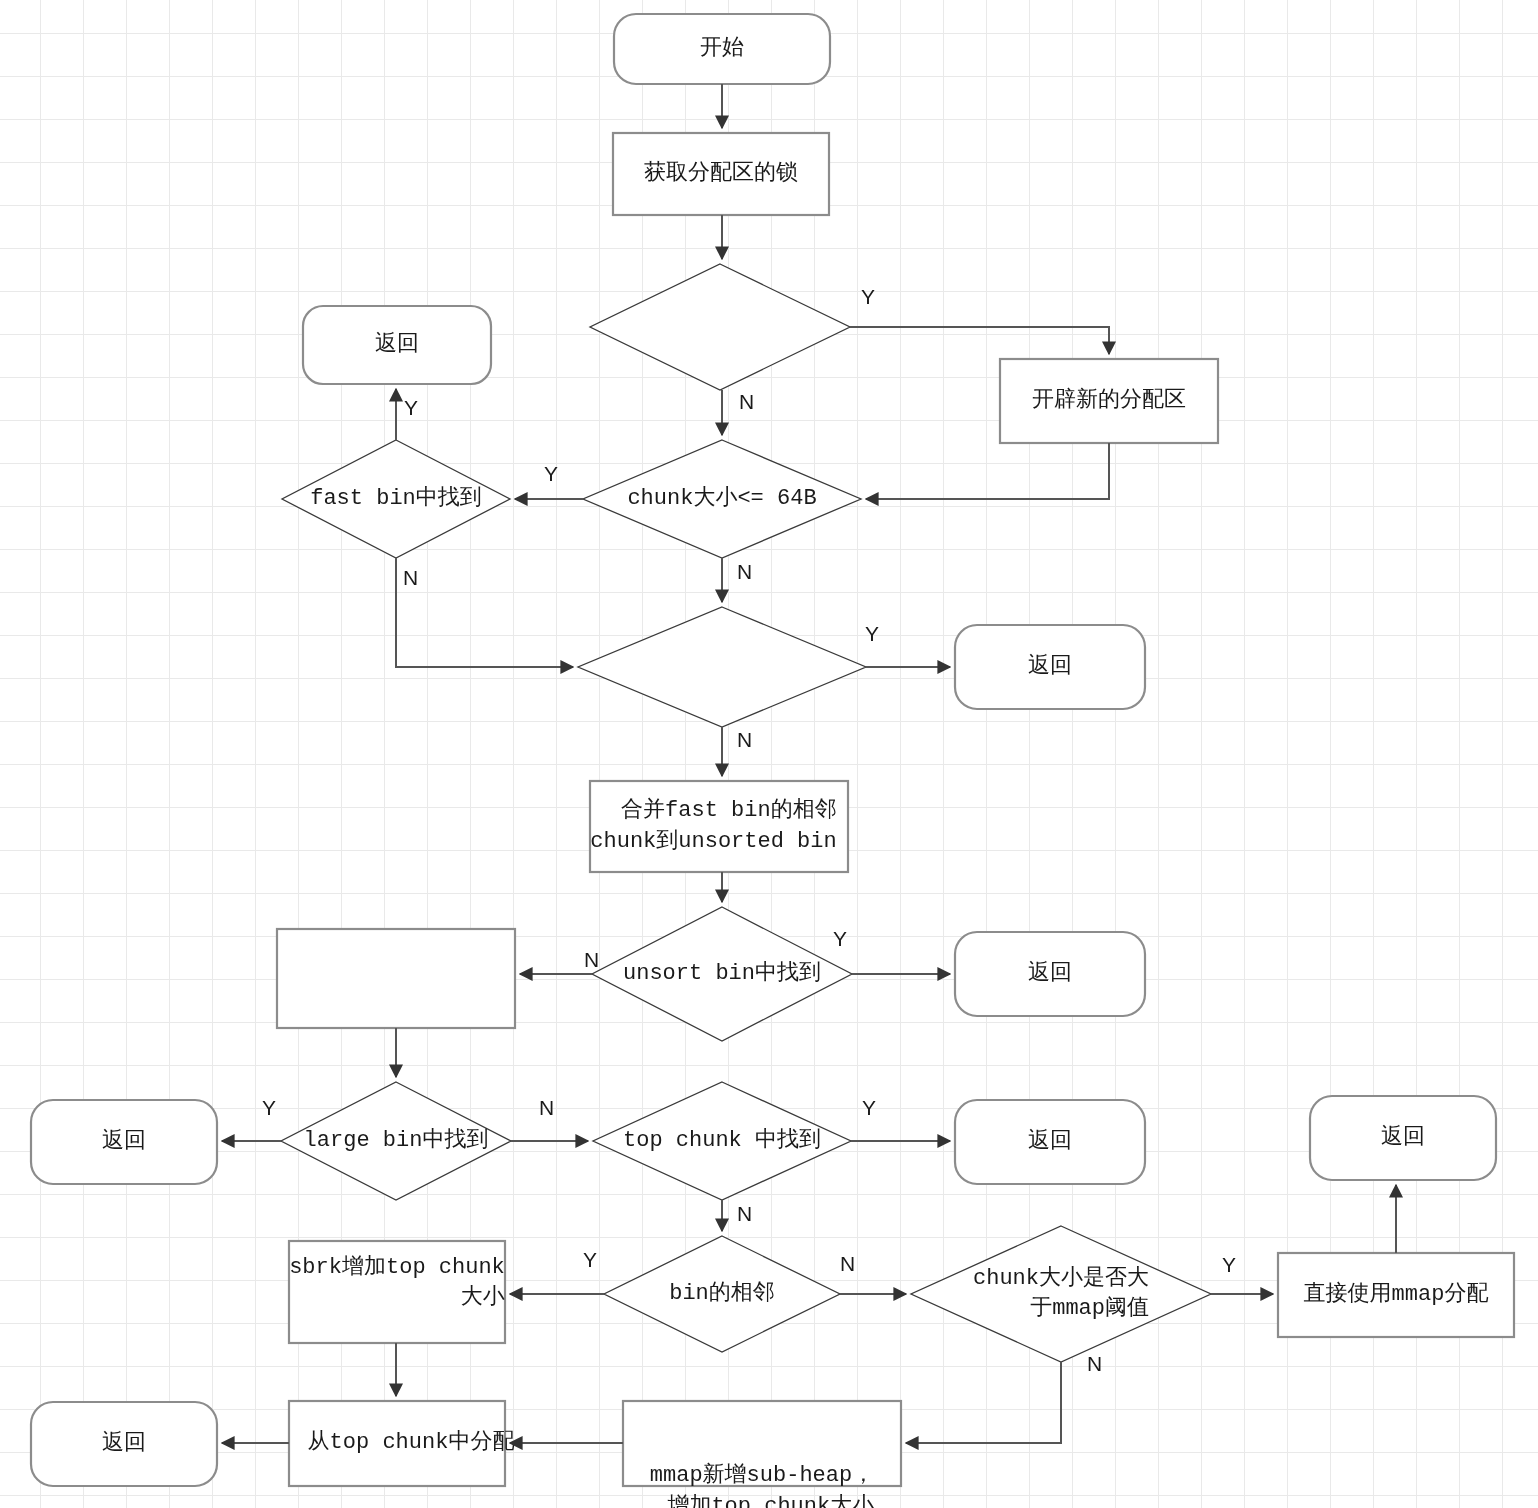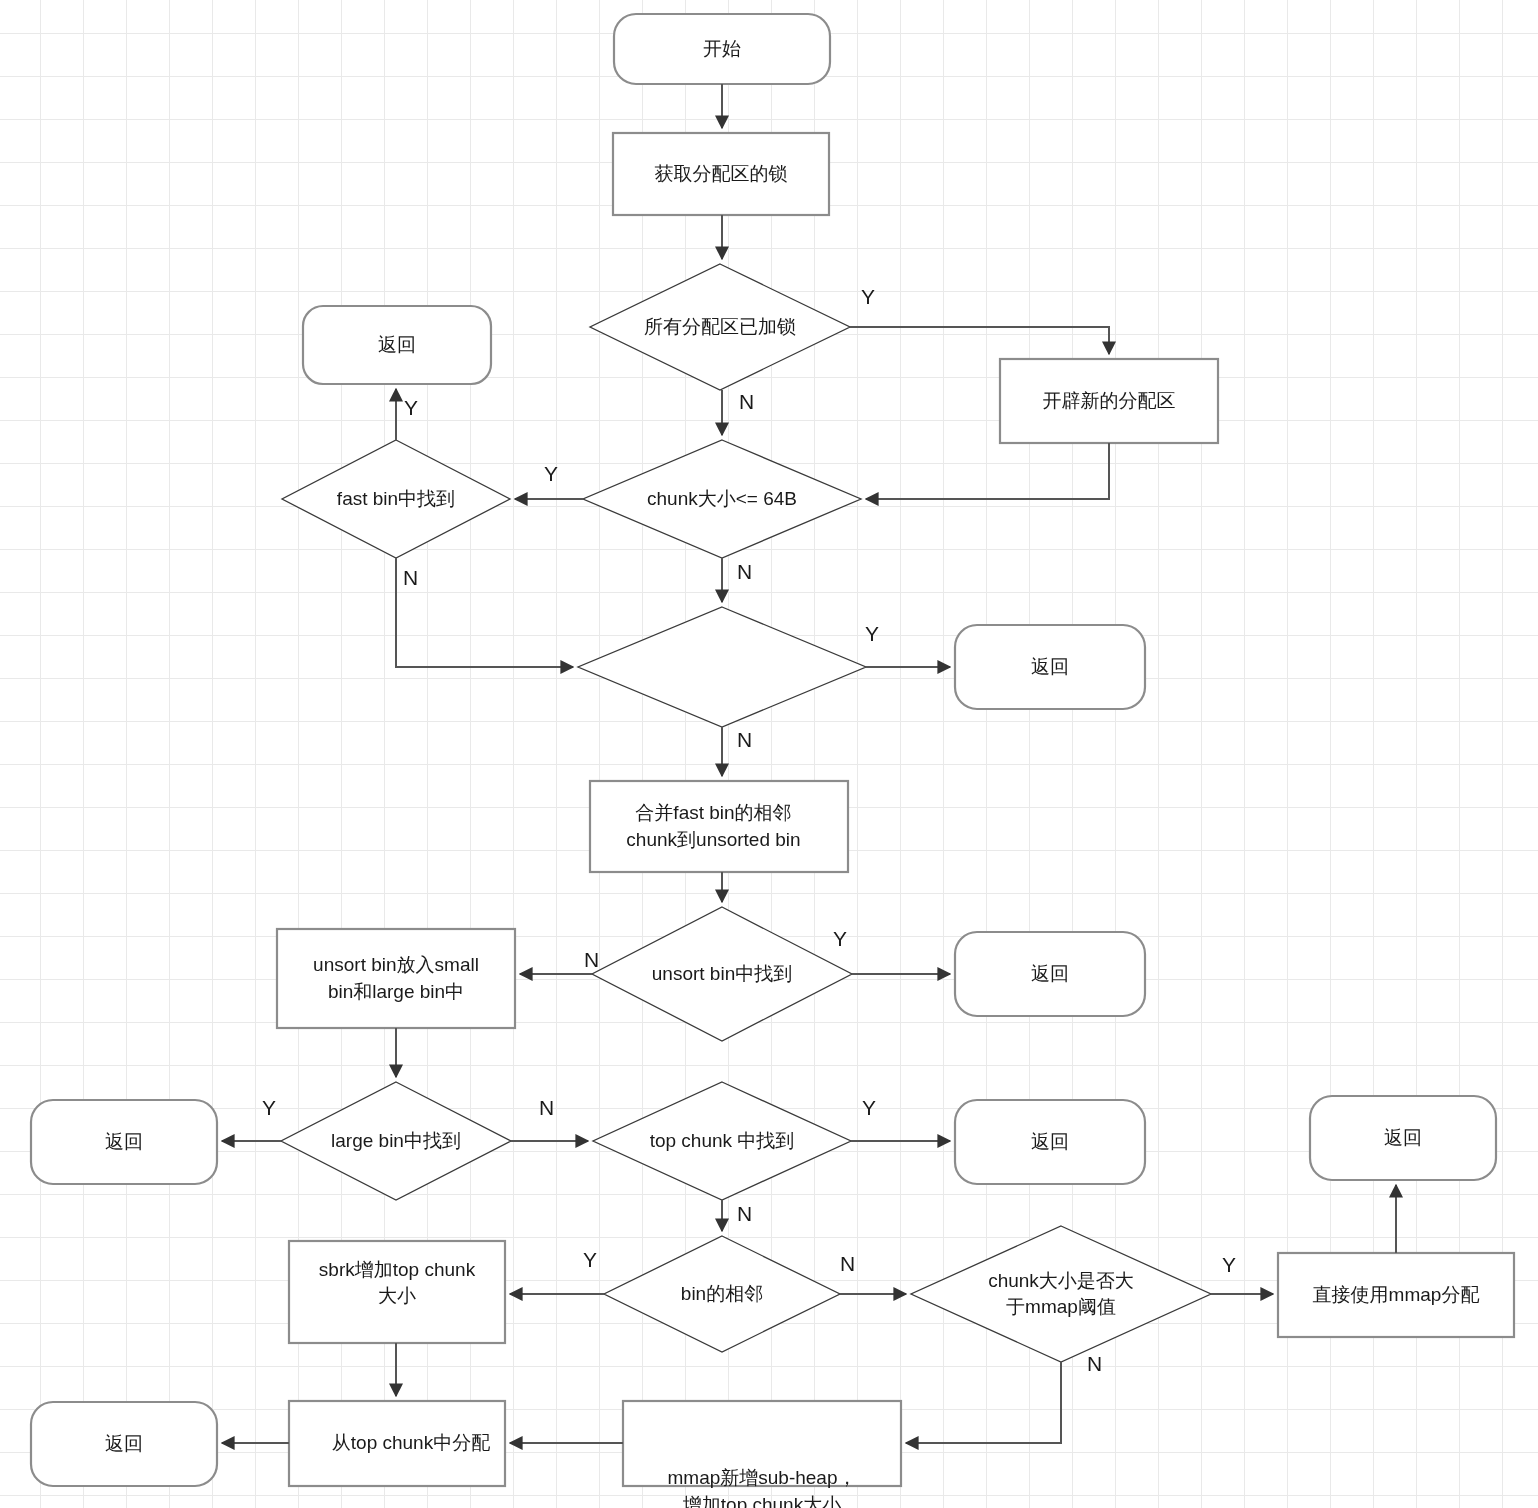--- a/index.html
+++ b/index.html
@@ -30,25 +30,25 @@
   }
   .shape-fill { fill: #ffffff; }
   .shape-stroke-thick { stroke: #8c8c8c; stroke-width: 2.2; }
   .shape-stroke-thin { stroke: #3a3a3a; stroke-width: 1.3; }
   .edge { stroke: #555555; stroke-width: 2.0; fill: none; }
   .node-label {
     position: absolute;
     display: flex;
     align-items: center;
     justify-content: center;
-    text-align: center;
+    text-align: right;
     color: #1a1a1a;
-    font-size: 19px;
+    font-size: 22px;
     line-height: 1.38;
-    font-family: Liberation Sans, sans-serif;
+    font-family: Liberation Mono, monospace;
     white-space: pre-line;
     pointer-events: none;
   }
   .edge-label {
     position: absolute;
     color: #1a1a1a;
     font-size: 21px;
     font-family: "Liberation Sans", sans-serif;
     pointer-events: none;
   }
@@ -165,32 +165,29 @@
 
     <path class="edge" d="M 396 1343 L 396 1396" marker-end="url(#arrow)"></path>
 
     <path class="edge" d="M 623 1443 L 510 1443" marker-end="url(#arrow)"></path>
 
     <path class="edge" d="M 289 1443 L 222 1443" marker-end="url(#arrow)"></path>
   </svg>
 
   <div class="node-label" style="left:614px; top:14px; width:216px; height:70px;">开始</div>
   <div class="node-label" style="left:613px; top:133px; width:216px; height:82px;">获取分配区的锁</div>
-  <div class="node-label" style="left:590px; top:297px; width:260px; height:60px;">所有分配区已加锁</div>
   <div class="node-label" style="left:303px; top:306px; width:188px; height:78px;">返回</div>
   <div class="node-label" style="left:1000px; top:359px; width:218px; height:84px;border-radius:22px;">开辟新的分配区</div>
   <div class="node-label" style="left:276px; top:474px; width:240px; height:50px;">fast bin中找到</div>
   <div class="node-label" style="left:592px; top:474px; width:260px; height:50px;">chunk大小&lt;= 64B</div>
   <div class="node-label" style="left:955px; top:625px; width:190px; height:84px;">返回</div>
   <div class="node-label" style="left:590px; top:781px; width:247px; height:91px;">合并fast bin的相邻
 chunk到unsorted bin</div>
   <div class="node-label" style="left:597px; top:949px; width:250px; height:50px;">unsort bin中找到</div>
   <div class="node-label" style="left:955px; top:932px; width:190px; height:84px;">返回</div>
-  <div class="node-label" style="left:277px; top:929px; width:238px; height:99px;">unsort bin放入small
-bin和large bin中</div>
   <div class="node-label" style="left:281px; top:1116px; width:230px; height:50px;">large bin中找到</div>
   <div class="node-label" style="left:31px; top:1100px; width:186px; height:84px;">返回</div>
   <div class="node-label" style="left:597px; top:1116px; width:250px; height:50px;">top chunk 中找到</div>
   <div class="node-label" style="left:955px; top:1100px; width:190px; height:84px;">返回</div>
   <div class="node-label" style="left:1310px; top:1096px; width:186px; height:84px;">返回</div>
   <div class="node-label" style="left:604px; top:1269px; width:236px; height:50px;">bin的相邻</div>
   <div class="node-label" style="left:289px; top:1241px; width:216px; height:84px;">sbrk增加top chunk
 大小</div>
   <div class="node-label" style="left:946px; top:1254px; width:230px; height:80px;">chunk大小是否大
 于mmap阈值</div>

